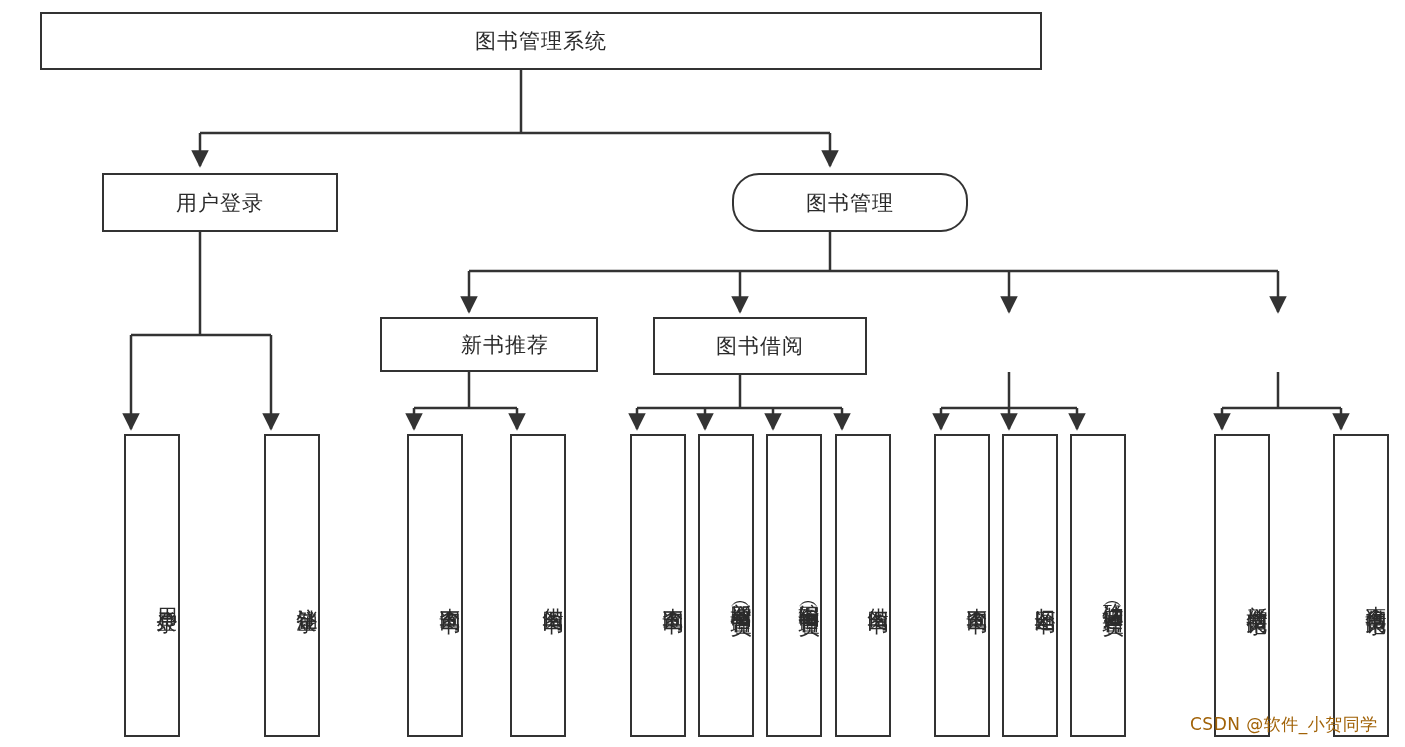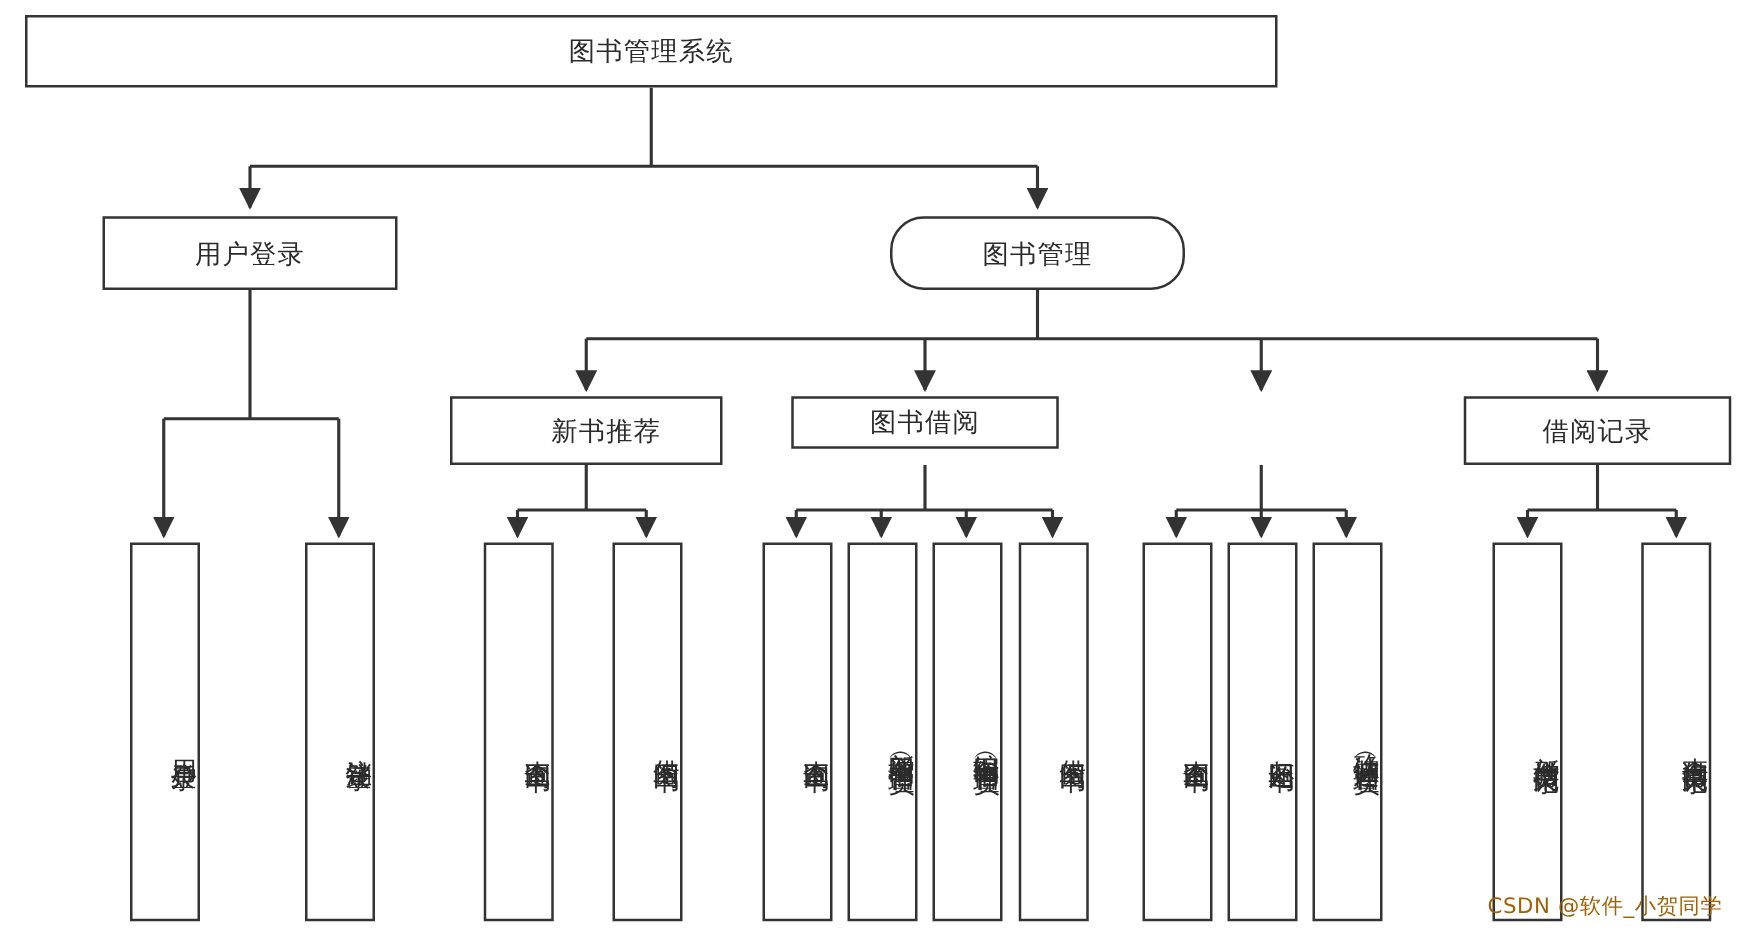--- a/index.html
+++ b/index.html
@@ -28,20 +28,21 @@
   }
   .node {
     position: absolute;
     box-sizing: border-box;
     border: 2.5px solid #333333;
     background: #ffffff;
     display: flex;
     align-items: center;
     justify-content: center;
     color: #2b2b2b;
+    margin-left: 20px;
   }
   .node.h {
     font-size: 21px;
     letter-spacing: 1px;
   }
   .node.v {
     writing-mode: vertical-rl;
     text-orientation: upright;
     font-size: 21px;
     letter-spacing: 2px;
@@ -112,22 +113,21 @@
       <path d="M 1341 408 L 1341 429" marker-end="url(#arrow)"></path>
     </g>
   </svg>
 
   <div class="node h" style="left:20px; top:12px; width:1002px; height:58px;">图书管理系统</div>
 
   <div class="node h" style="left:82px; top:173px; width:236px; height:59px;">用户登录</div>
   <div class="node h" style="left:712px; top:173px; width:236px; height:59px;border-radius:27px;">图书管理</div>
 
   <div class="node h" style="left:360px; top:317px; width:218px; height:55px;padding-left:32px;">新书推荐</div>
-  <div class="node h" style="left:633px; top:317px; width:214px; height:42px;">图书借阅</div>
-  <div class="node h" style="left:1171px; top:317px; width:214px; height:55px;">借阅记录</div>
+  <div class="node h" style="left:633px; top:317px; width:214px; height:58px;">图书借阅</div>
 
   <div class="node v" style="left:104px; top:434px; width:56px; height:303px;">用户登录</div>
   <div class="node v" style="left:244px; top:434px; width:56px; height:303px;">注销登录</div>
 
   <div class="node v" style="left:387px; top:434px; width:56px; height:303px;">查询图书</div>
   <div class="node v" style="left:490px; top:434px; width:56px; height:303px;">借阅图书</div>
 
   <div class="node v" style="left:610px; top:434px; width:56px; height:303px;">查询图书</div>
   <div class="node v" style="left:678px; top:434px; width:56px; height:303px;">新增图书（管理员）</div>
   <div class="node v" style="left:746px; top:434px; width:56px; height:303px;">编辑图书（管理员）</div>

